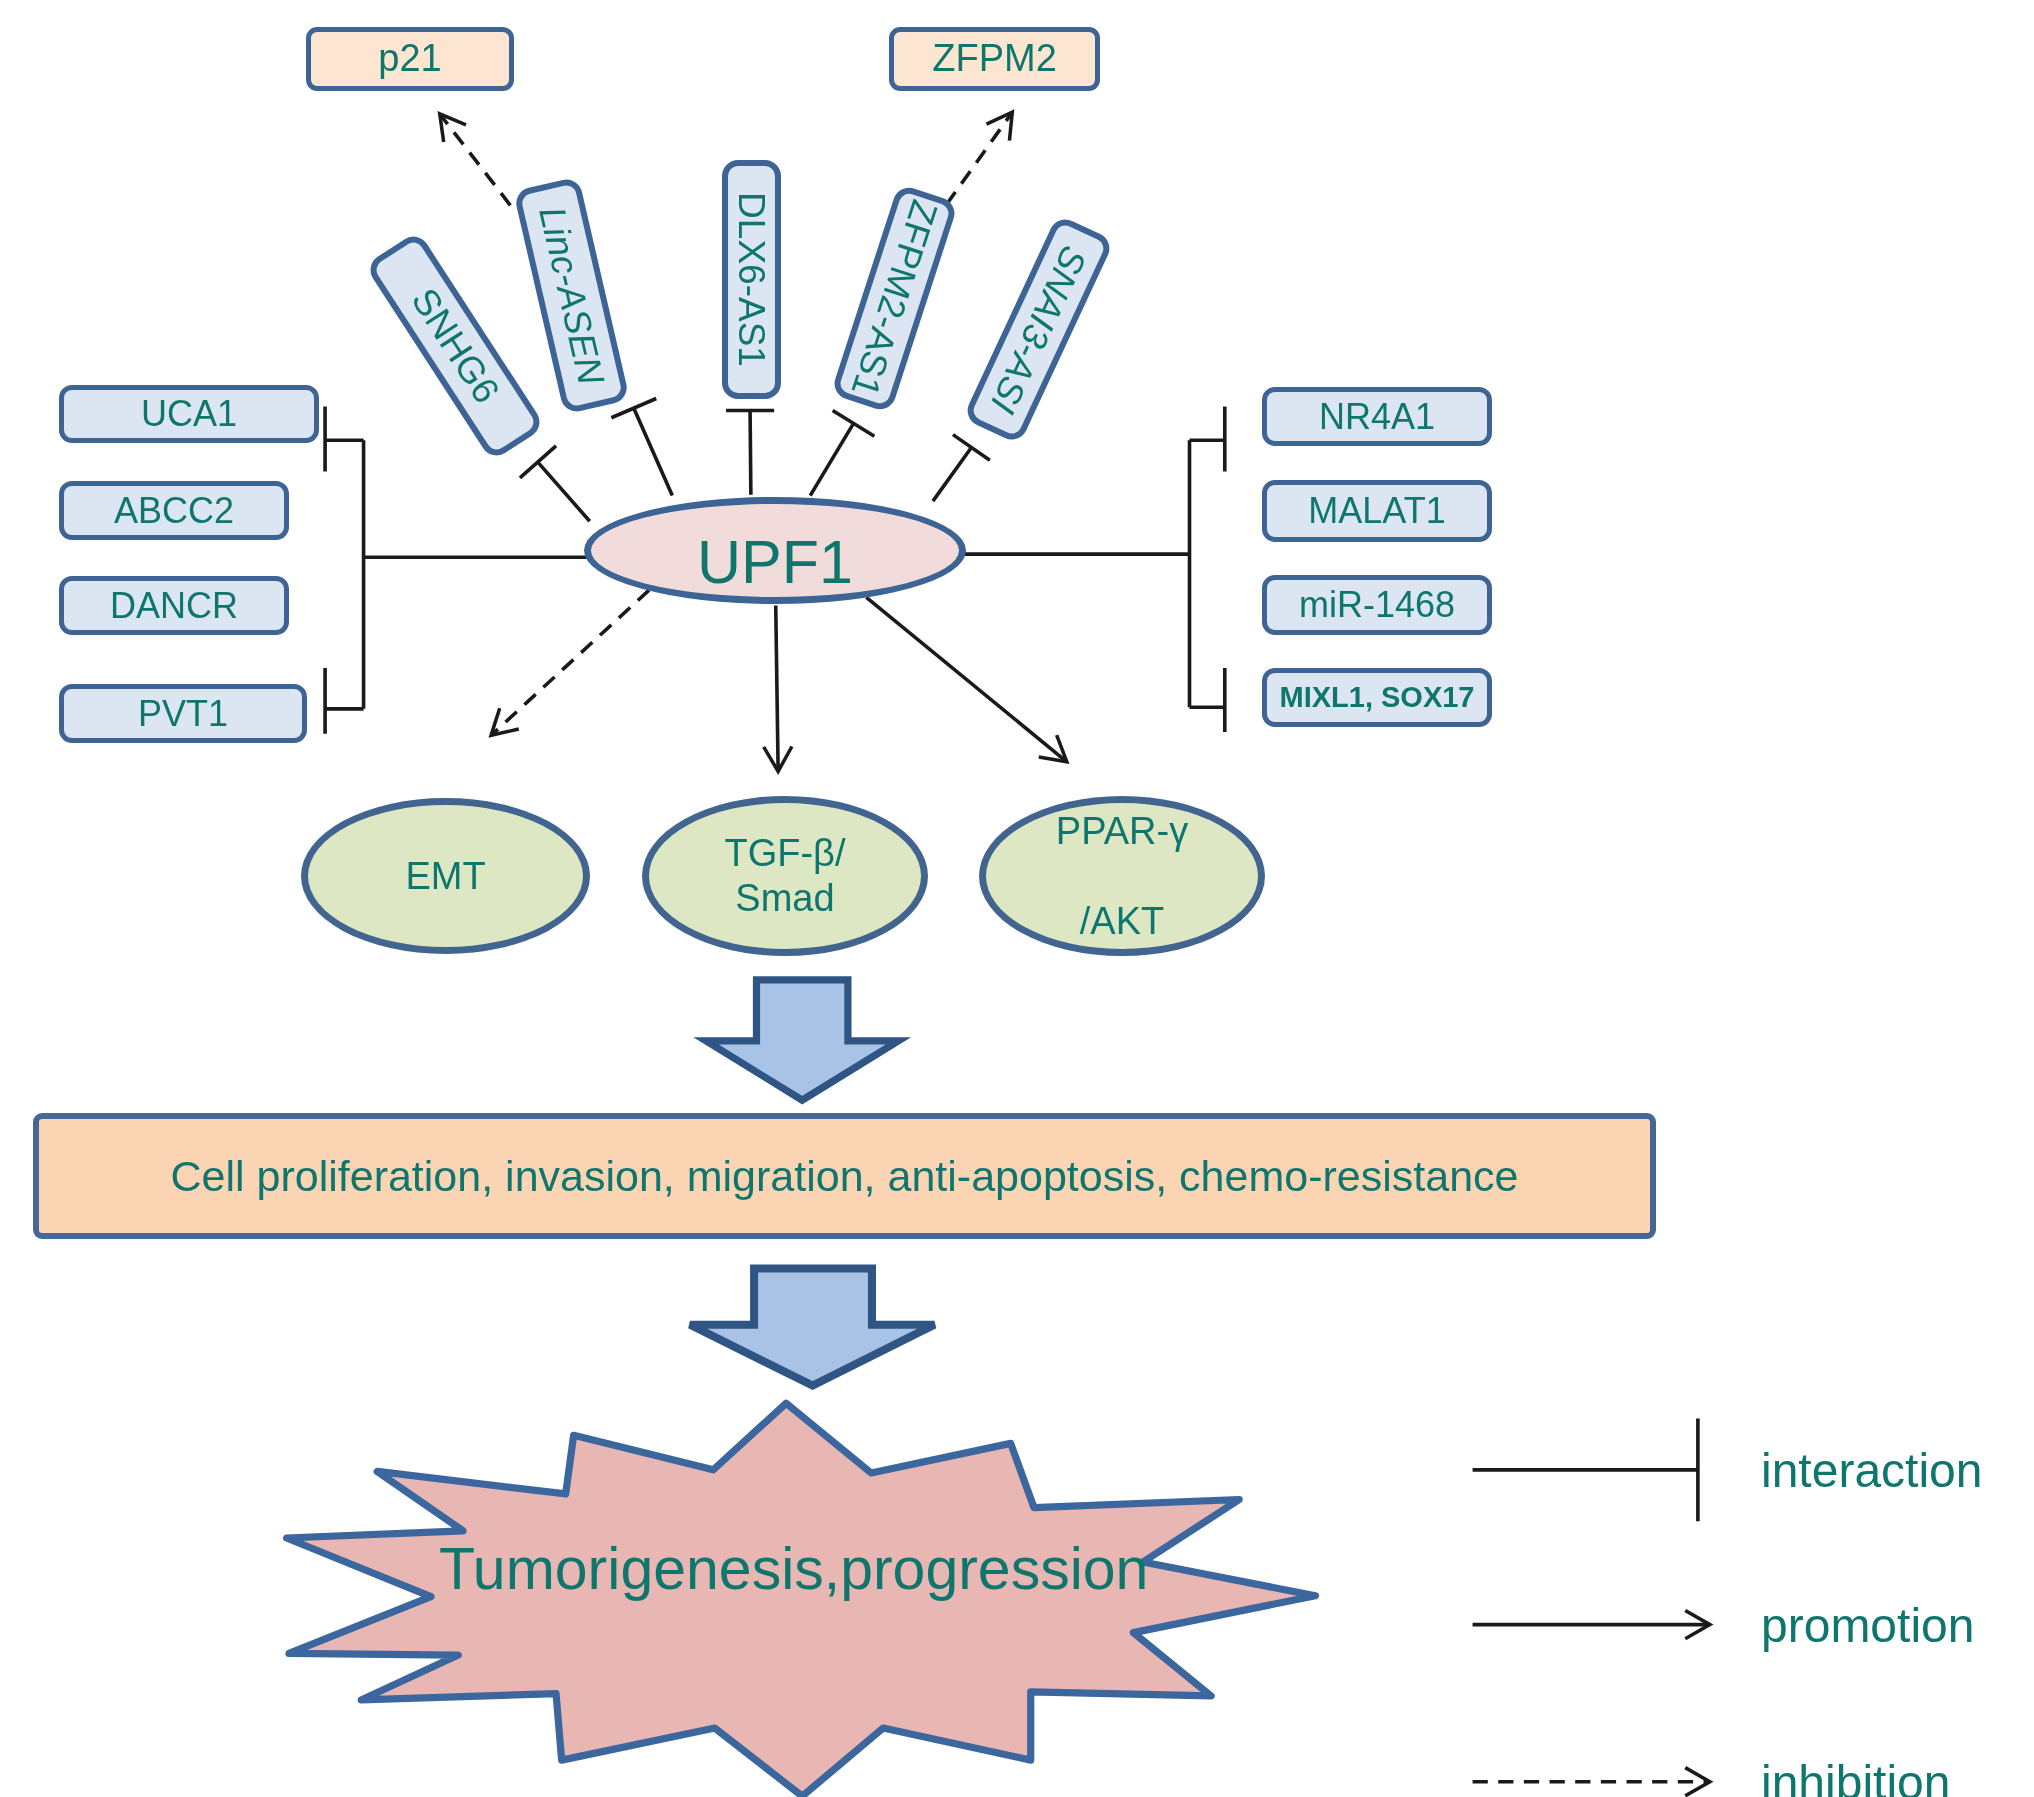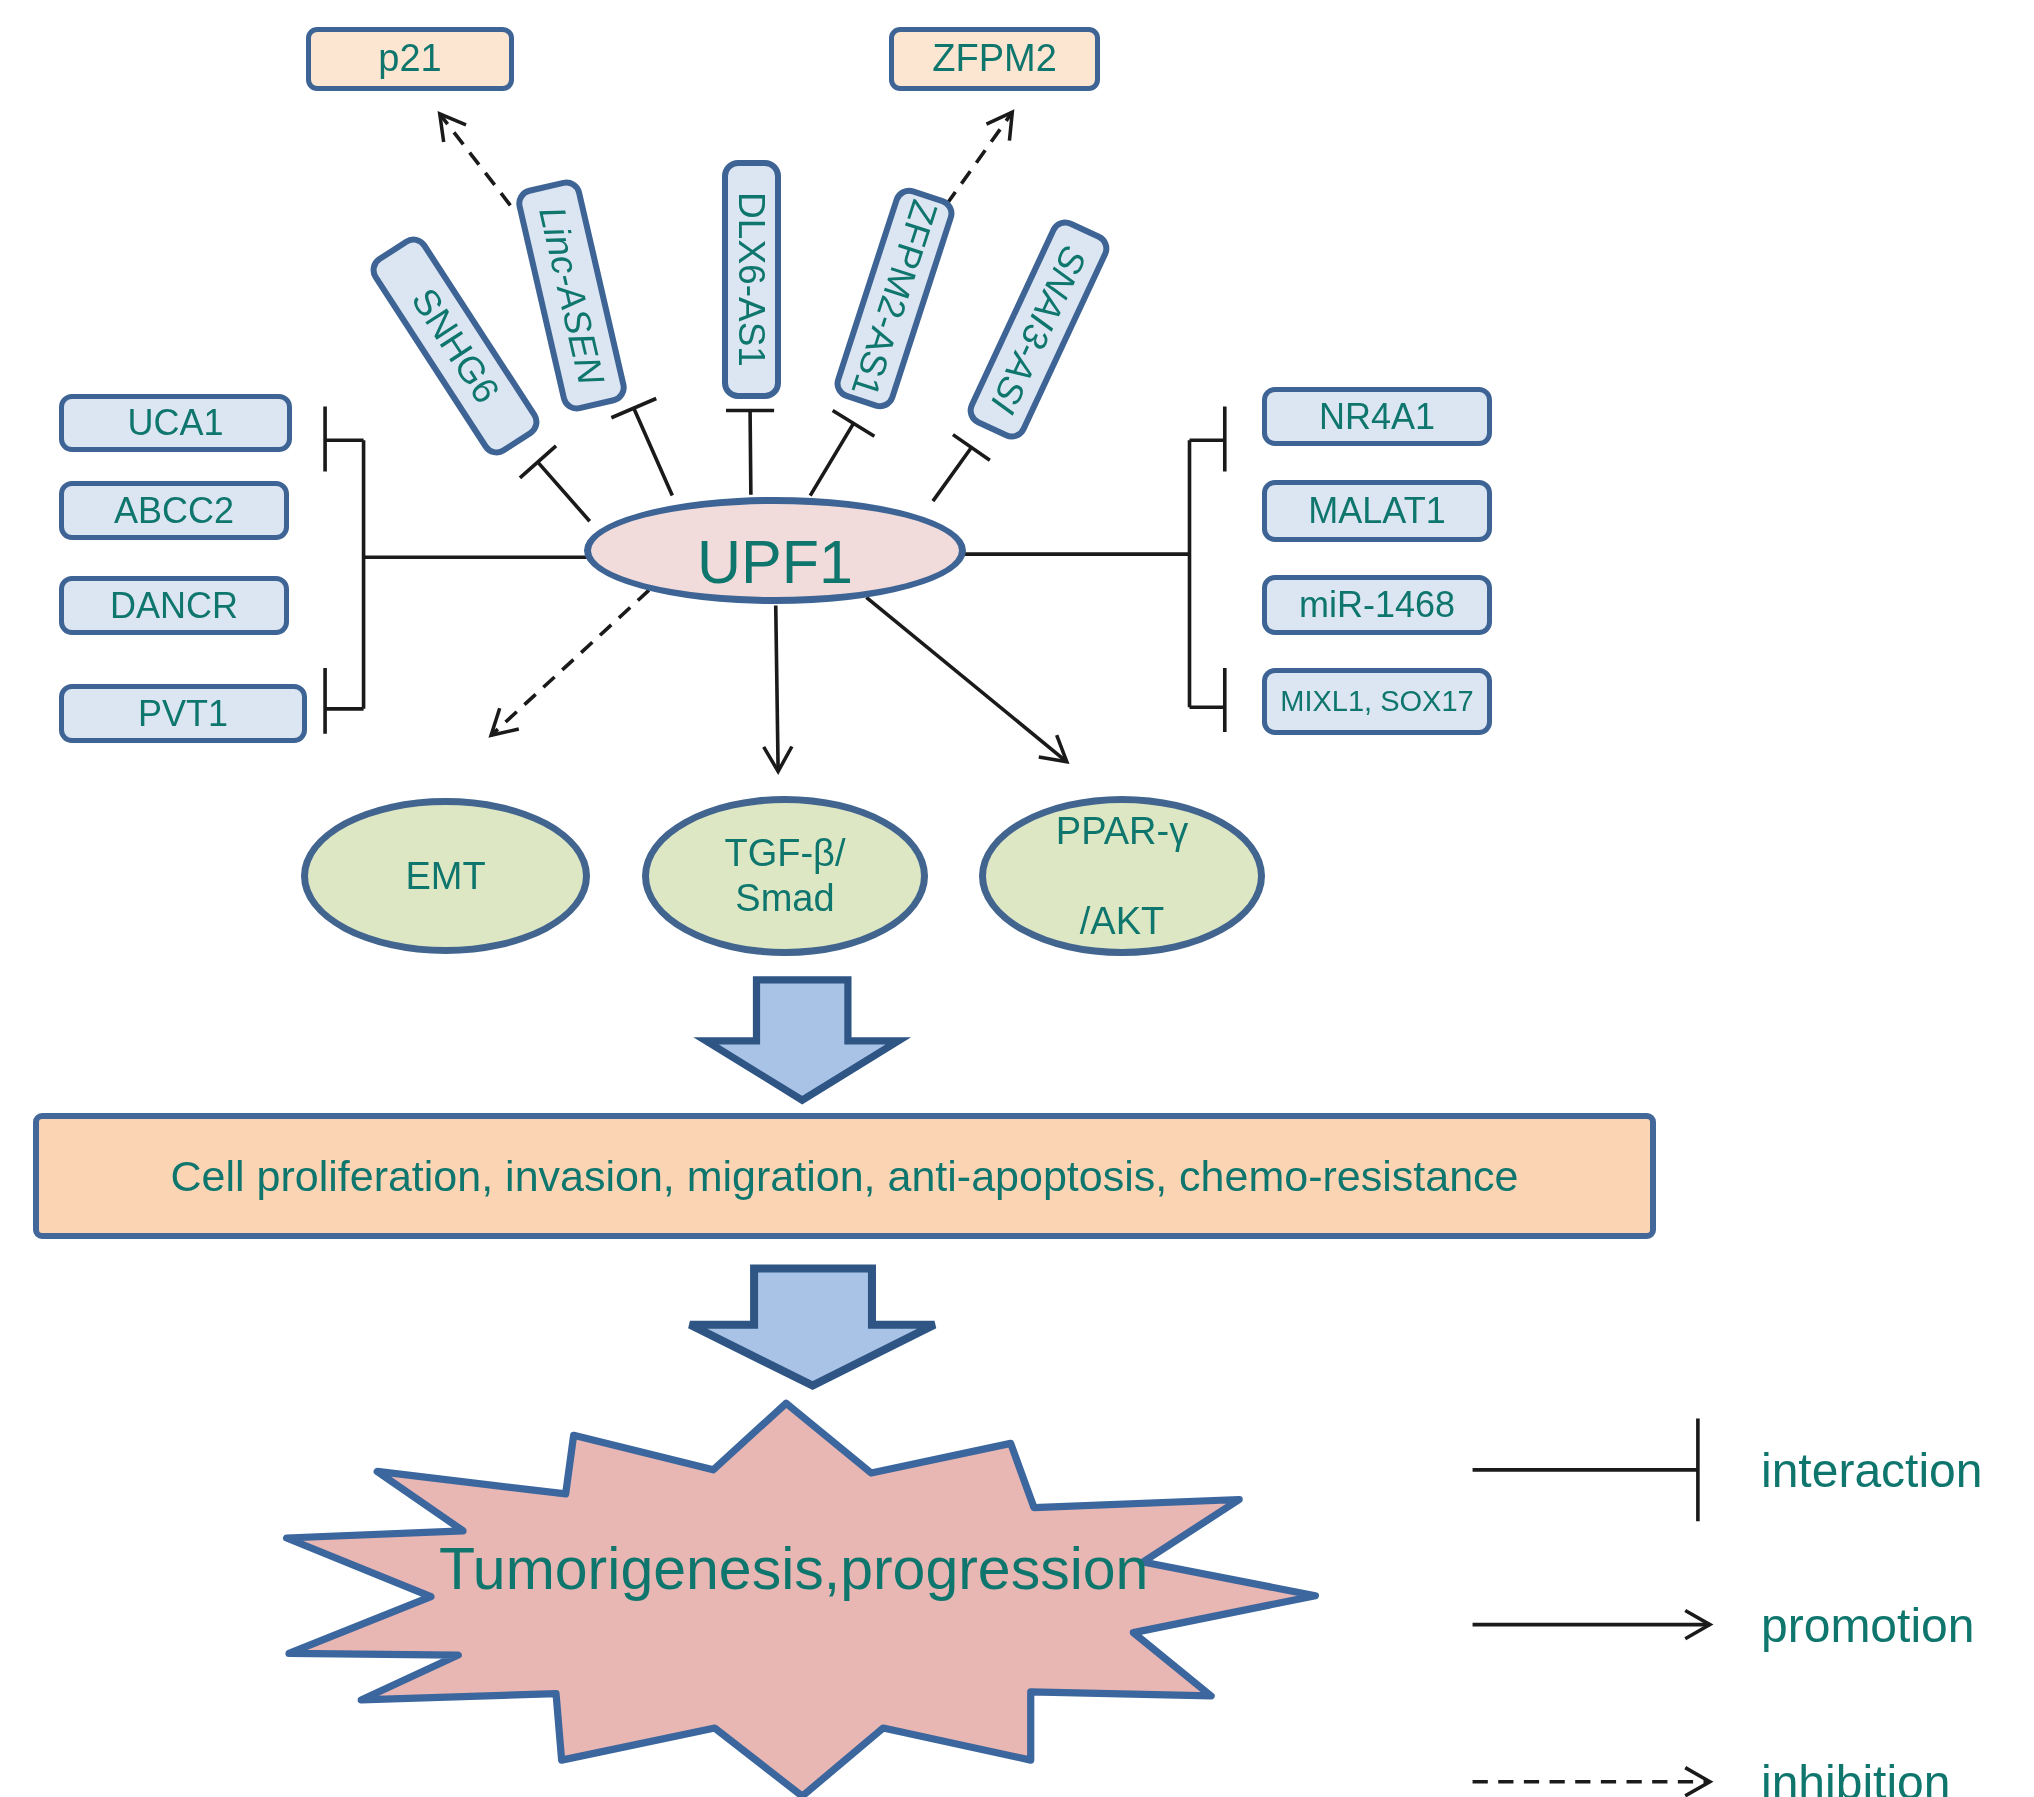--- a/index.html
+++ b/index.html
@@ -93,21 +93,21 @@
   <div class="abs rotbox" style="left:632px;top:250px;width:239px;height:59px;transform:rotate(90deg);">
     <span>DLX6-AS1</span>
   </div>
   <div class="abs rotbox" style="left:784px;top:267px;width:221px;height:63px;transform:rotate(108deg);">
     <span>ZFPM2-AS1</span>
   </div>
   <div class="abs rotbox italic" style="left:926px;top:298px;width:225px;height:63px;transform:rotate(115deg);">
     <span>SNAI3-ASI</span>
   </div>
 
-  <div class="abs cellbox" style="left:59px;top:394px;width:233px;height:58px;">
+  <div class="abs cellbox" style="left:59px;top:385px;width:260px;height:58px;">
     <span>UCA1</span>
   </div>
   <div class="abs cellbox" style="left:59px;top:481px;width:230px;height:59px;">
     <span>ABCC2</span>
   </div>
   <div class="abs cellbox" style="left:59px;top:576px;width:230px;height:59px;">
     <span>DANCR</span>
   </div>
   <div class="abs cellbox" style="left:59px;top:684px;width:248px;height:59px;">
     <span>PVT1</span>
@@ -115,21 +115,21 @@
 
   <div class="abs cellbox" style="left:1262px;top:387px;width:230px;height:59px;">
     <span>NR4A1</span>
   </div>
   <div class="abs cellbox" style="left:1262px;top:480px;width:230px;height:62px;">
     <span>MALAT1</span>
   </div>
   <div class="abs cellbox" style="left:1262px;top:575px;width:230px;height:60px;">
     <span>miR-1468</span>
   </div>
-  <div class="abs cellbox" style="left:1262px;top:668px;width:230px;height:67px;font-size:29px;font-weight:normal;">
+  <div class="abs cellbox" style="left:1262px;top:668px;width:230px;height:59px;font-size:29px;font-weight:bold;">
     <span>MIXL1, SOX17</span>
   </div>
 
   <div class="abs hub-ellipse" style="left:584px;top:497px;width:382px;height:107px;">
     <span>UPF1</span>
   </div>
 
   <div class="abs green-ellipse" style="left:301px;top:798px;width:289px;height:156px;">
     <span>EMT</span>
   </div>

